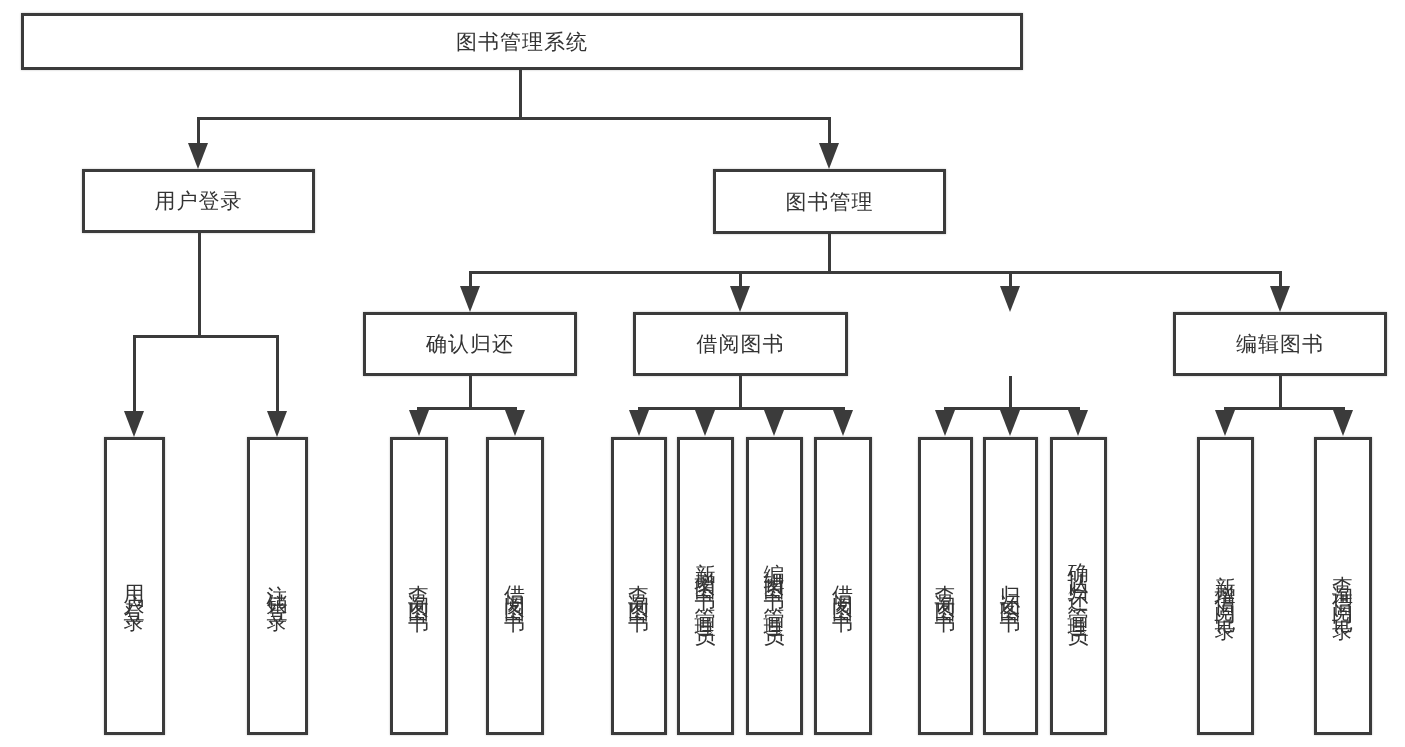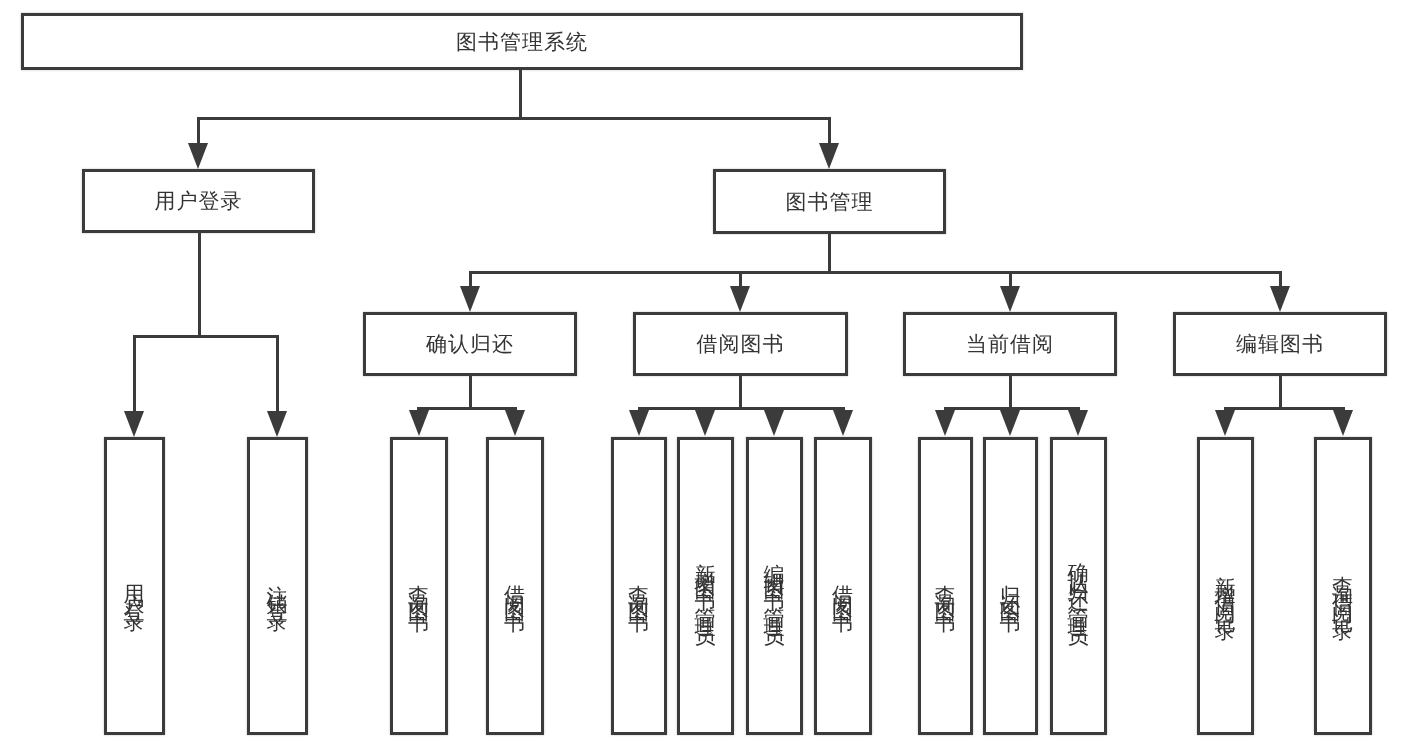--- a/index.html
+++ b/index.html
@@ -97,23 +97,20 @@
   <div class="arrow" style="left:730px;top:286px"></div>
   <div class="arrow" style="left:1000px;top:286px"></div>
   <div class="arrow" style="left:1270px;top:286px"></div>
 
   <div class="box h" style="left:363px;top:312px;width:214px;height:64px">
     <span>确认归还</span>
   </div>
   <div class="box h" style="left:633px;top:312px;width:215px;height:64px">
     <span>借阅图书</span>
   </div>
-  <div class="box h" style="left:903px;top:312px;width:214px;height:64px">
-    <span>当前借阅</span>
-  </div>
   <div class="box h" style="left:1173px;top:312px;width:214px;height:64px">
     <span>编辑图书</span>
   </div>
 
   <div class="line" style="left:469px;top:376px;width:3px;height:33px"></div>
   <div class="line" style="left:417px;top:407px;width:100px;height:3px"></div>
   <div class="arrow" style="left:409px;top:410px"></div>
   <div class="arrow" style="left:505px;top:410px"></div>
 
   <div class="line" style="left:739px;top:376px;width:3px;height:33px"></div>

